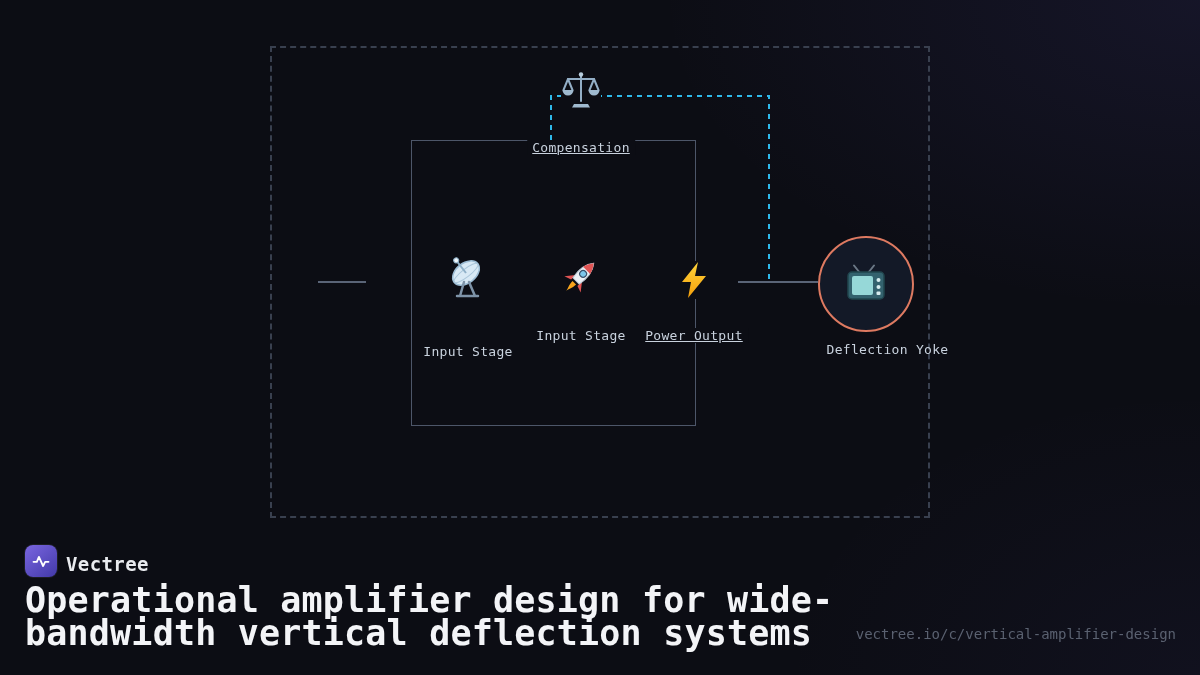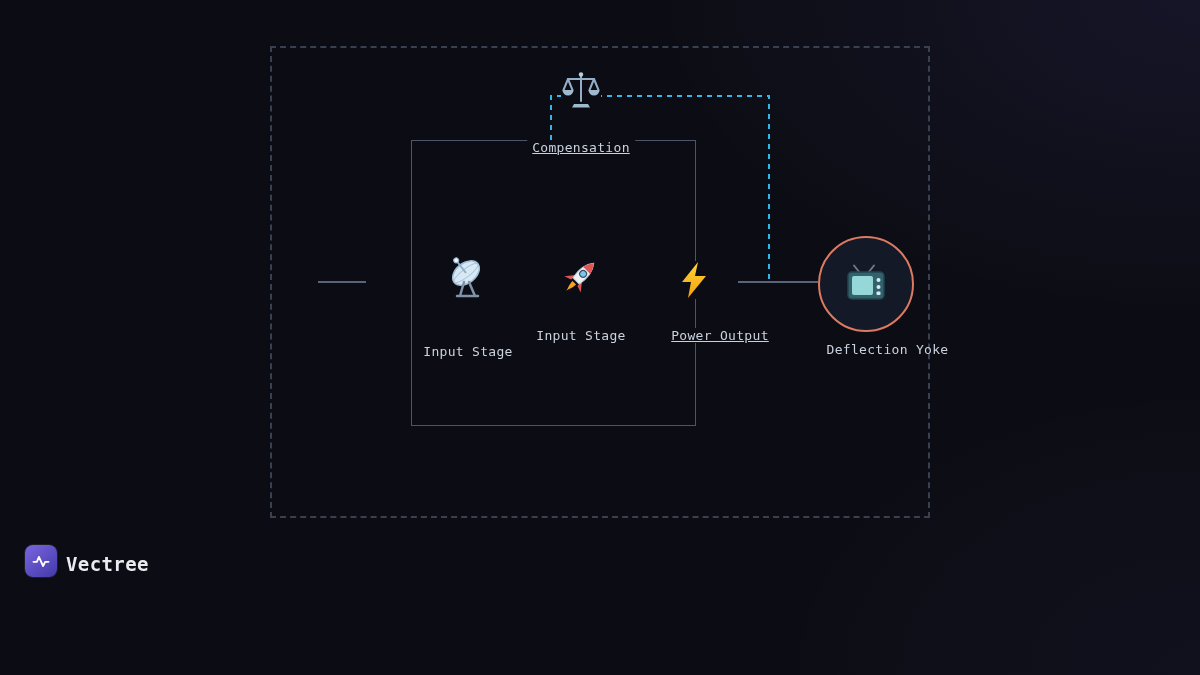--- a/index.html
+++ b/index.html
@@ -147,21 +147,21 @@
     <svg width="38" height="38" viewBox="0 0 38 38">
       <defs>
         <linearGradient id="boltGrad" x1="0" y1="0" x2="0" y2="1">
           <stop offset="0" stop-color="#ffd43b"></stop>
           <stop offset="1" stop-color="#f59f0b"></stop>
         </linearGradient>
       </defs>
       <polygon points="23,1 7,21 16,21 13,37 31,15 20,15" fill="url(#boltGrad)"></polygon>
     </svg>
   </div>
-  <div class="lbl masked" style="left:720px; top:328px;">Power Output</div>
+  <div class="lbl masked" style="left:694px; top:328px;">Power Output</div>
 
   <div class="abs node-circle">
     <svg width="40" height="40" viewBox="0 0 40 40">
       <line x1="14" y1="9" x2="8" y2="1.5" stroke="#6b7886" stroke-width="2" stroke-linecap="round"></line>
       <line x1="22" y1="9" x2="28" y2="1.5" stroke="#6b7886" stroke-width="2" stroke-linecap="round"></line>
       <rect x="2" y="8" width="36" height="27" rx="4" fill="#33626e" stroke="#21454e" stroke-width="1.5"></rect>
       <rect x="6" y="12" width="21" height="19" rx="2" fill="#96d8d8"></rect>
       <circle cx="32.5" cy="16" r="2" fill="#d6ecee"></circle>
       <circle cx="32.5" cy="23" r="2" fill="#d6ecee"></circle>
       <rect x="30.5" y="27.5" width="4" height="3.5" rx="1" fill="#d6ecee"></rect>
@@ -169,15 +169,20 @@
   </div>
   <div class="lbl" style="left:864px; top:342px;padding-left:47px;">Deflection Yoke</div>
 
   <div class="abs logo">
     <svg width="20" height="20" viewBox="0 0 24 24">
       <path d="M3 13 h4 l2.5 -6 l5 11 l2.5 -5 h4" stroke="#ffffff" stroke-width="2.2" fill="none" stroke-linecap="round" stroke-linejoin="round"></path>
     </svg>
   </div>
   <div class="abs brand-name">Vectree</div>
 
+  <div class="abs title-block">
+    <div>Operational amplifier design for wide-</div>
+    <div>bandwidth vertical deflection systems</div>
+  </div>
 
+  <div class="abs card-url">vectree.io/c/vertical-amplifier-design</div>
 
 </div>
 
 </body></html>

